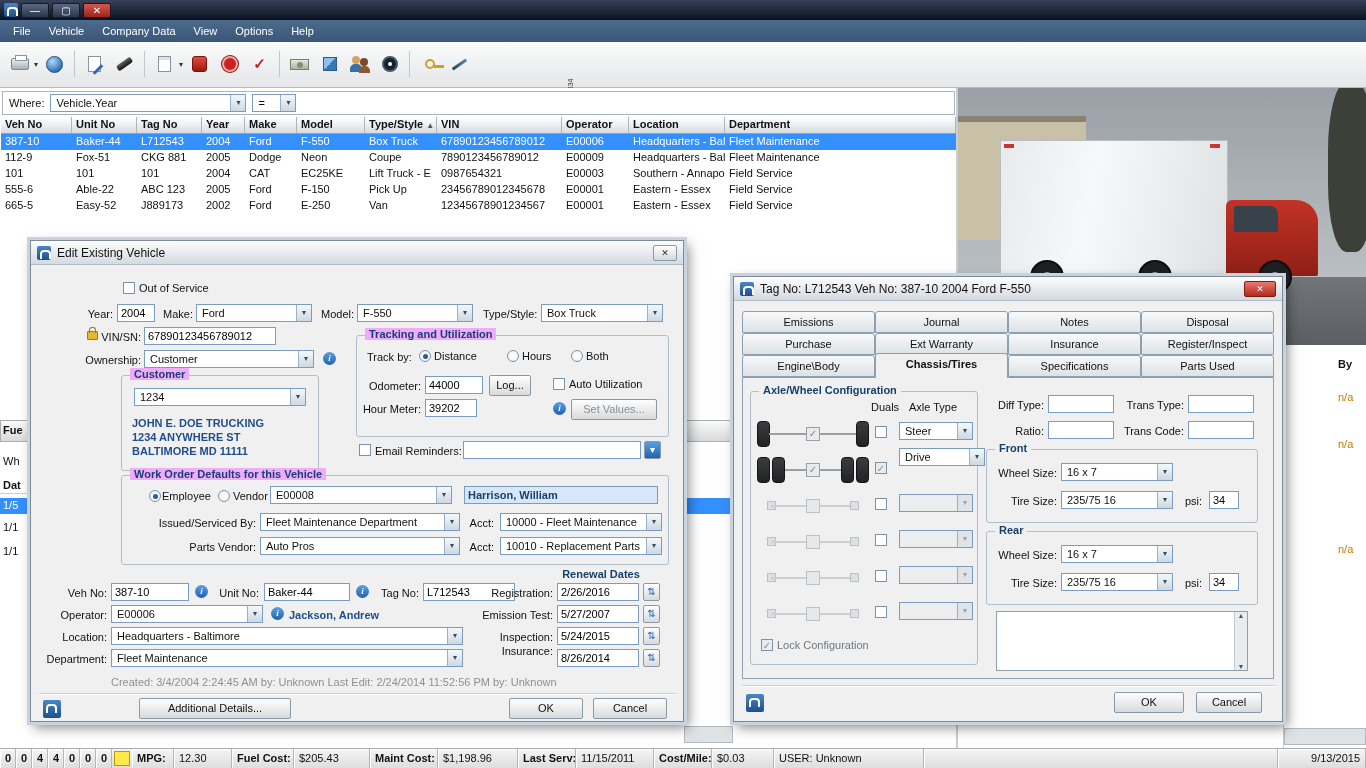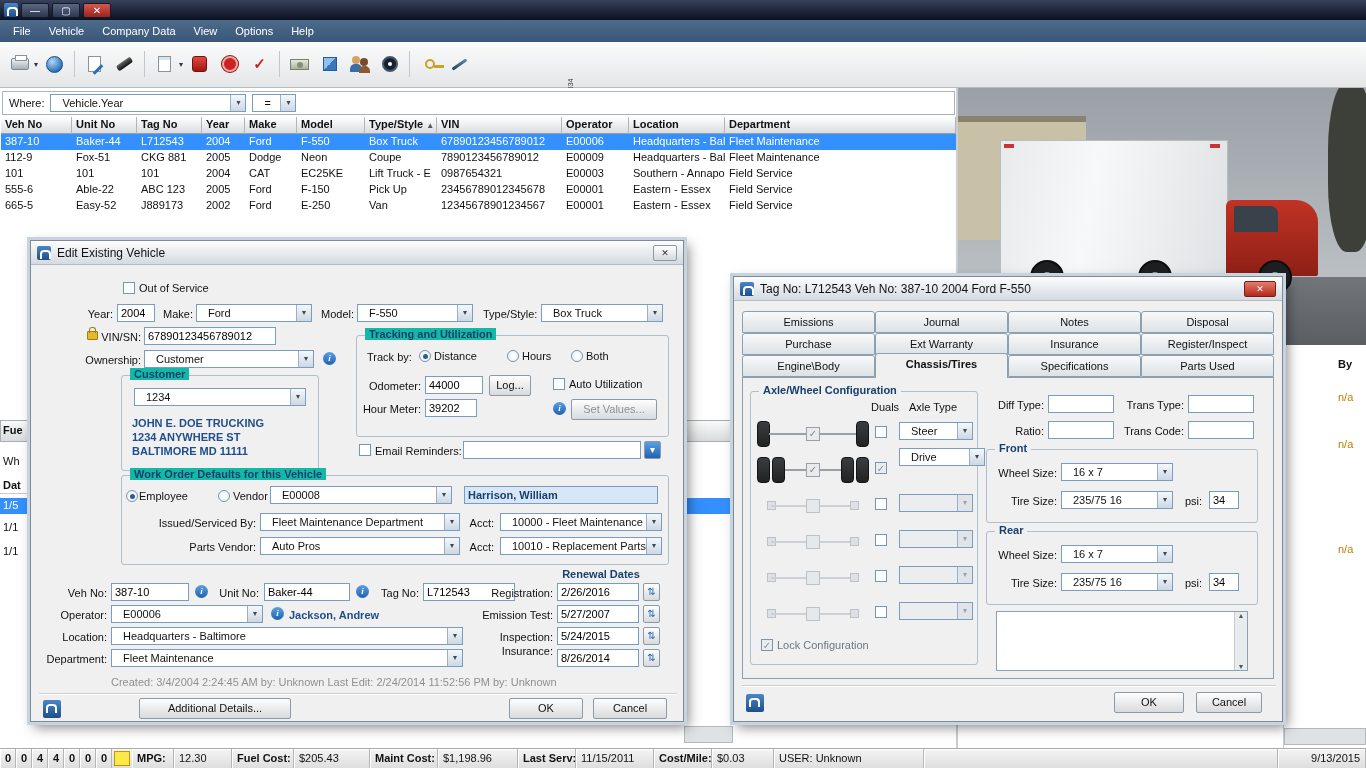--- a/index.html
+++ b/index.html
@@ -67,30 +67,30 @@
   
   .rad { width:12px; height:12px; border-radius:50%; border:1px solid #7d93a8; background:radial-gradient(#fff,#e9eff4); display:inline-block; flex:none; position:relative; }
   .rad.sel::after { content:""; position:absolute; left:2.5px; top:2.5px; width:5px; height:5px; border-radius:50%; background:#2c5d8f; }
   .cb { width:12px; height:12px; border:1px solid #7d93a8; background:#fff; display:inline-block; flex:none;
     font-size:10px; line-height:11px; text-align:center; color:#333; }
   .cb.gray { background:#e9ecef; color:#8a9096; }
   .lbl { position:absolute; white-space:nowrap; line-height:14px; }
   .lbl-r { text-align:right; }
   .inp { position:absolute; height:18px; border:1px solid #7a9cbf; background:#fff; font:inherit; font-size:11px; padding:1px 3px; }
   .dd { position:absolute; height:18px; border:1px solid #7a9cbf; background:#fff; display:flex; }
-  .dd .v { flex:1; padding:2px 11px; overflow:hidden; white-space:nowrap; }
+  .dd .v { flex:1; padding:2px 5px; overflow:hidden; white-space:nowrap; }
   .dd .a { width:15px; background:linear-gradient(#f4f8fb,#cdd8e3); border-left:1px solid #9ab0c6; color:#3a4a58;
     text-align:center; line-height:16px; font-size:8px; flex:none; }
   .dd.dis { background:#ebedef; }
   .dd.dis .a { background:#e0e4e8; color:#9aa2aa; }
   .btn { position:absolute; height:21px; border:1px solid #8a9aa8; border-radius:2px;
     background:linear-gradient(#fefefe,#d8dadc); text-align:center; line-height:19px; }
   .btn.dis { color:#8a9096; }
   .grp { position:absolute; border:1px solid #b0bfcc; border-radius:3px; }
-  .grp > .gl { position:absolute; top:-8px; left:8px; background:#14b8a6; padding:0 4px; color:#17406e; font-weight:bold; white-space:nowrap; }
+  .grp > .gl { position:absolute; top:-8px; left:8px; background:#f0abfc; padding:0 4px; color:#17406e; font-weight:bold; white-space:nowrap; }
   .info { display:inline-block; width:13px; height:13px; border-radius:7px; background:linear-gradient(#5aa0e0,#1f62b0);
     color:#fff; font:italic bold 9px "Liberation Serif",serif; text-align:center; line-height:13px; position:absolute; }
   .datebtn { position:absolute; width:17px; height:18px; border:1px solid #8a9aa8; border-radius:2px;
     background:linear-gradient(#fefefe,#d8dadc); color:#1f62b0; font-size:10px; text-align:center; line-height:16px; }
   .lock { position:absolute; width:11px; height:9px; background:#e8b82a; border:1px solid #a07d10; border-radius:1px; }
   .lock::before { content:""; position:absolute; left:1px; top:-5px; width:5px; height:5px;
     border:1.5px solid #a07d10; border-bottom:none; border-radius:3px 3px 0 0; }
   .navy { color:#1f4e8c;font-weight:bold; }
 
   
@@ -481,21 +481,21 @@
 
   <span class="lbl" style="left:328px;top:203px;display:flex;gap:4px;">
     <span class="cb"></span>
       <span>Email Reminders:</span>
   </span>
   <input class="inp" style="left: 432px; top: 200px; width: 178px;" readonly="" value="">
   <span class="datebtn" style="left:613px;top:200px;background:linear-gradient(#5aa0e0,#1f62b0);color:#fff">▾</span>
 
   <div class="grp" style="left:90px;top:234px;width:548px;height:90px">
     <span class="gl">Work Order Defaults for this Vehicle</span>
-    <span class="lbl" style="left:4px;top:13px;display:flex;gap:1px;align-items:center">
+    <span class="lbl" style="left:27px;top:13px;display:flex;gap:1px;align-items:center">
       <span class="rad sel"></span>
         <span>Employee</span>
     </span>
     <span class="lbl" style="left:96px;top:13px;display:flex;gap:3px;align-items:center">
       <span class="rad"></span>
         <span>Vendor</span>
     </span>
     <div class="dd" style="left:148px;top:10px;width:182px">
       <span class="v">E00008</span>
         <span class="a">▾</span>

